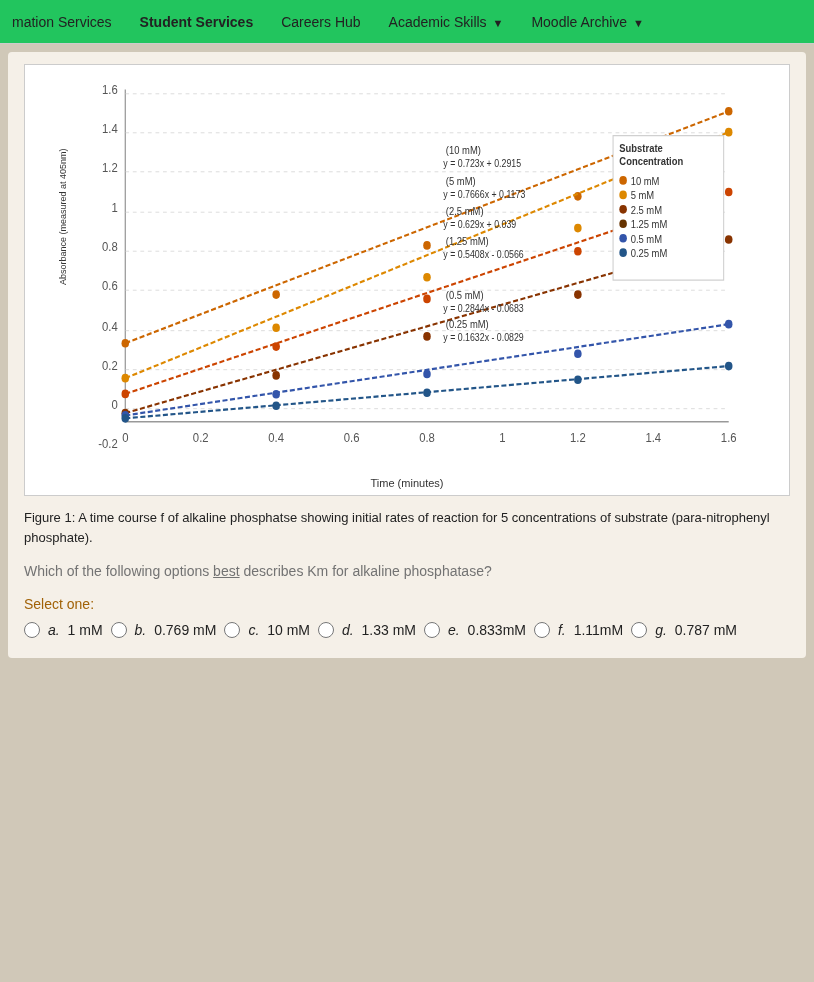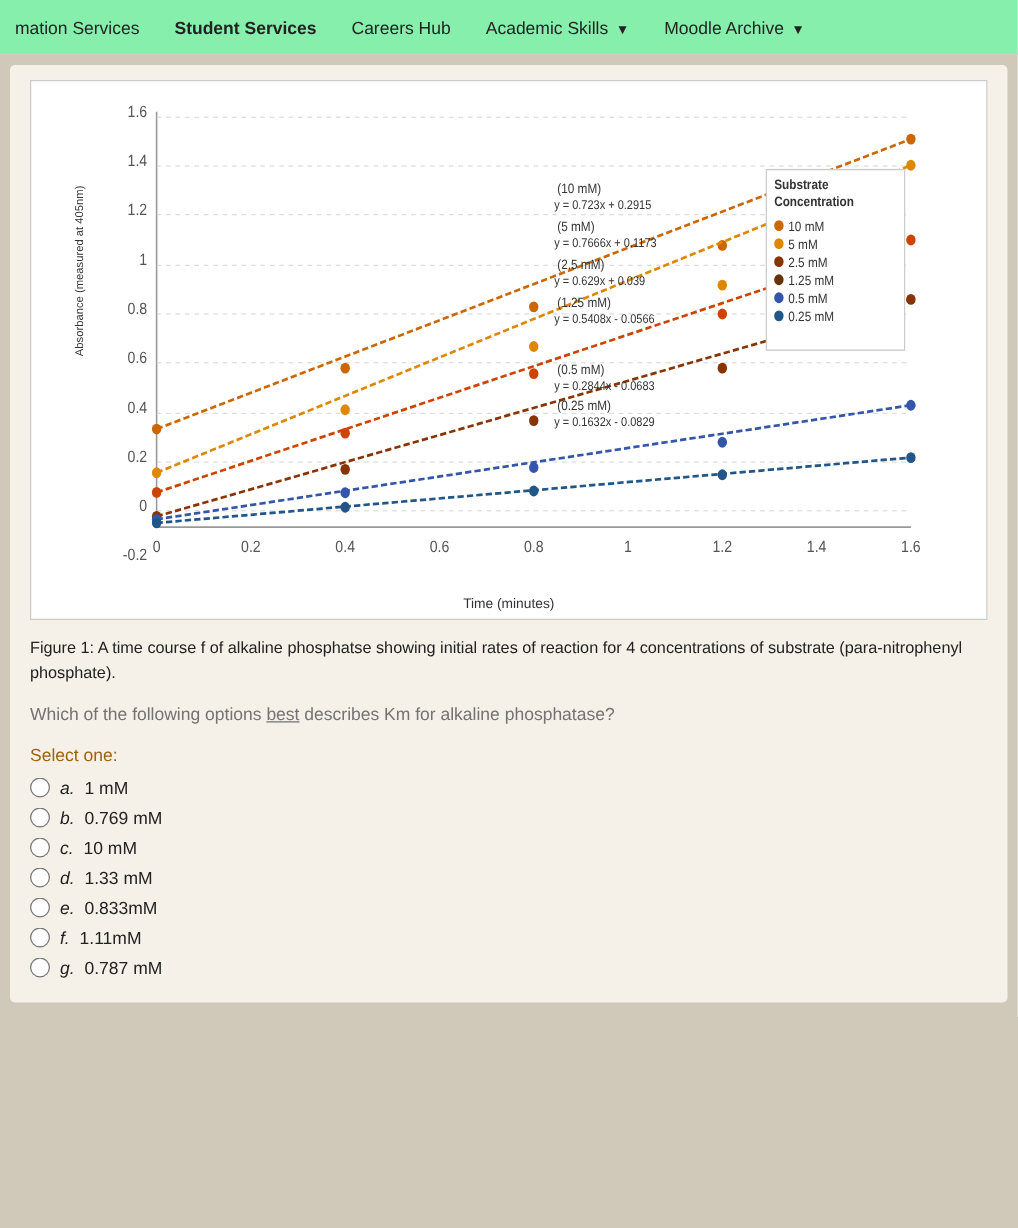--- a/index.html
+++ b/index.html
@@ -4,21 +4,21 @@
   <style>
     * { box-sizing: border-box; margin: 0; padding: 0; }
     body {
       font-family: Arial, sans-serif;
       background: #d0c8b8;
       width: 814px;
       min-height: 982px;
       overflow-x: hidden;
     }
     .nav-bar {
-      background: #86efac;
+      background: #22c55e;
       border-bottom: 1px solid #ccc;
       padding: 0 10px;
       display: flex;
       align-items: center;
       height: 44px;
       gap: 24px;
     }
     .nav-item {
       font-size: 14px;
       color: #222;
@@ -85,21 +85,20 @@
       text-decoration: underline;
     }
     .select-label {
       font-size: 14px;
       color: #a16207;
       margin-bottom: 10px;
     }
     .options-list {
       list-style: none;
       display: flex;
-      flex-direction: column;
       gap: 8px;
     }
     .option-item {
       display: flex;
       align-items: center;
       gap: 8px;
       font-size: 14px;
       color: #222;
       cursor: pointer;
     }
@@ -246,21 +245,21 @@
       <text x="442" y="106" font-size="7.5" fill="#333">1.25 mM</text>
       <circle cx="436" cy="113" r="3" fill="#3355aa"></circle>
       <text x="442" y="116" font-size="7.5" fill="#333">0.5 mM</text>
       <circle cx="436" cy="123" r="3" fill="#225588"></circle>
       <text x="442" y="126" font-size="7.5" fill="#333">0.25 mM</text>
     </svg>
 
     <span class="chart-title-x">Time (minutes)</span>
   </div>
 
-  <p class="figure-caption">Figure 1: A time course f of alkaline phosphatse showing initial rates of reaction for 4 concentrations of substrate (para-nitrophenyl phosphate).</p>
+  <p class="figure-caption">Figure 1: A time course f of alkaline phosphatse showing initial rates of reaction for 5 concentrations of substrate (para-nitrophenyl phosphate).</p>
 
   <p class="question-text">
     Which of the following options <u>best</u> describes Km for alkaline phosphatase?
   </p>
 
   <p class="select-label">Select one:</p>
 
   <ul class="options-list">
     <li class="option-item">
       <input type="radio" name="km-option" id="opt-a" style="">

